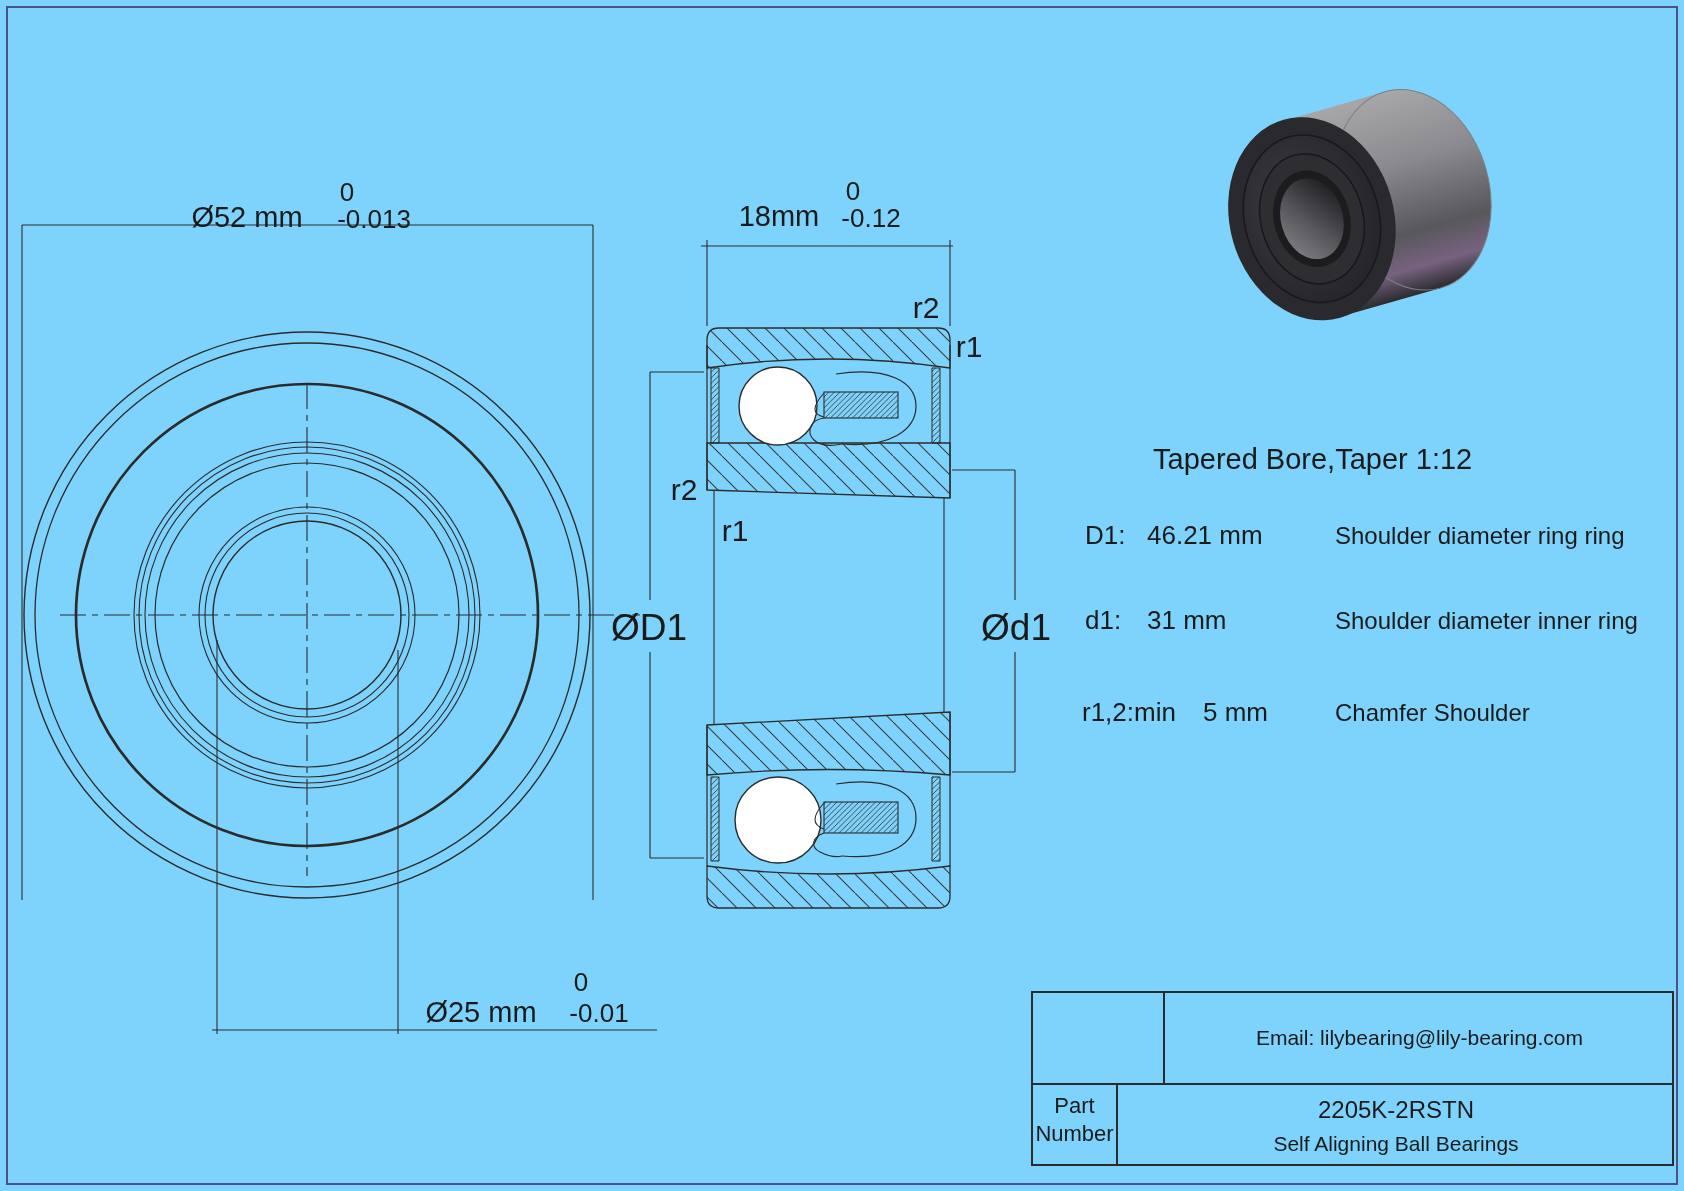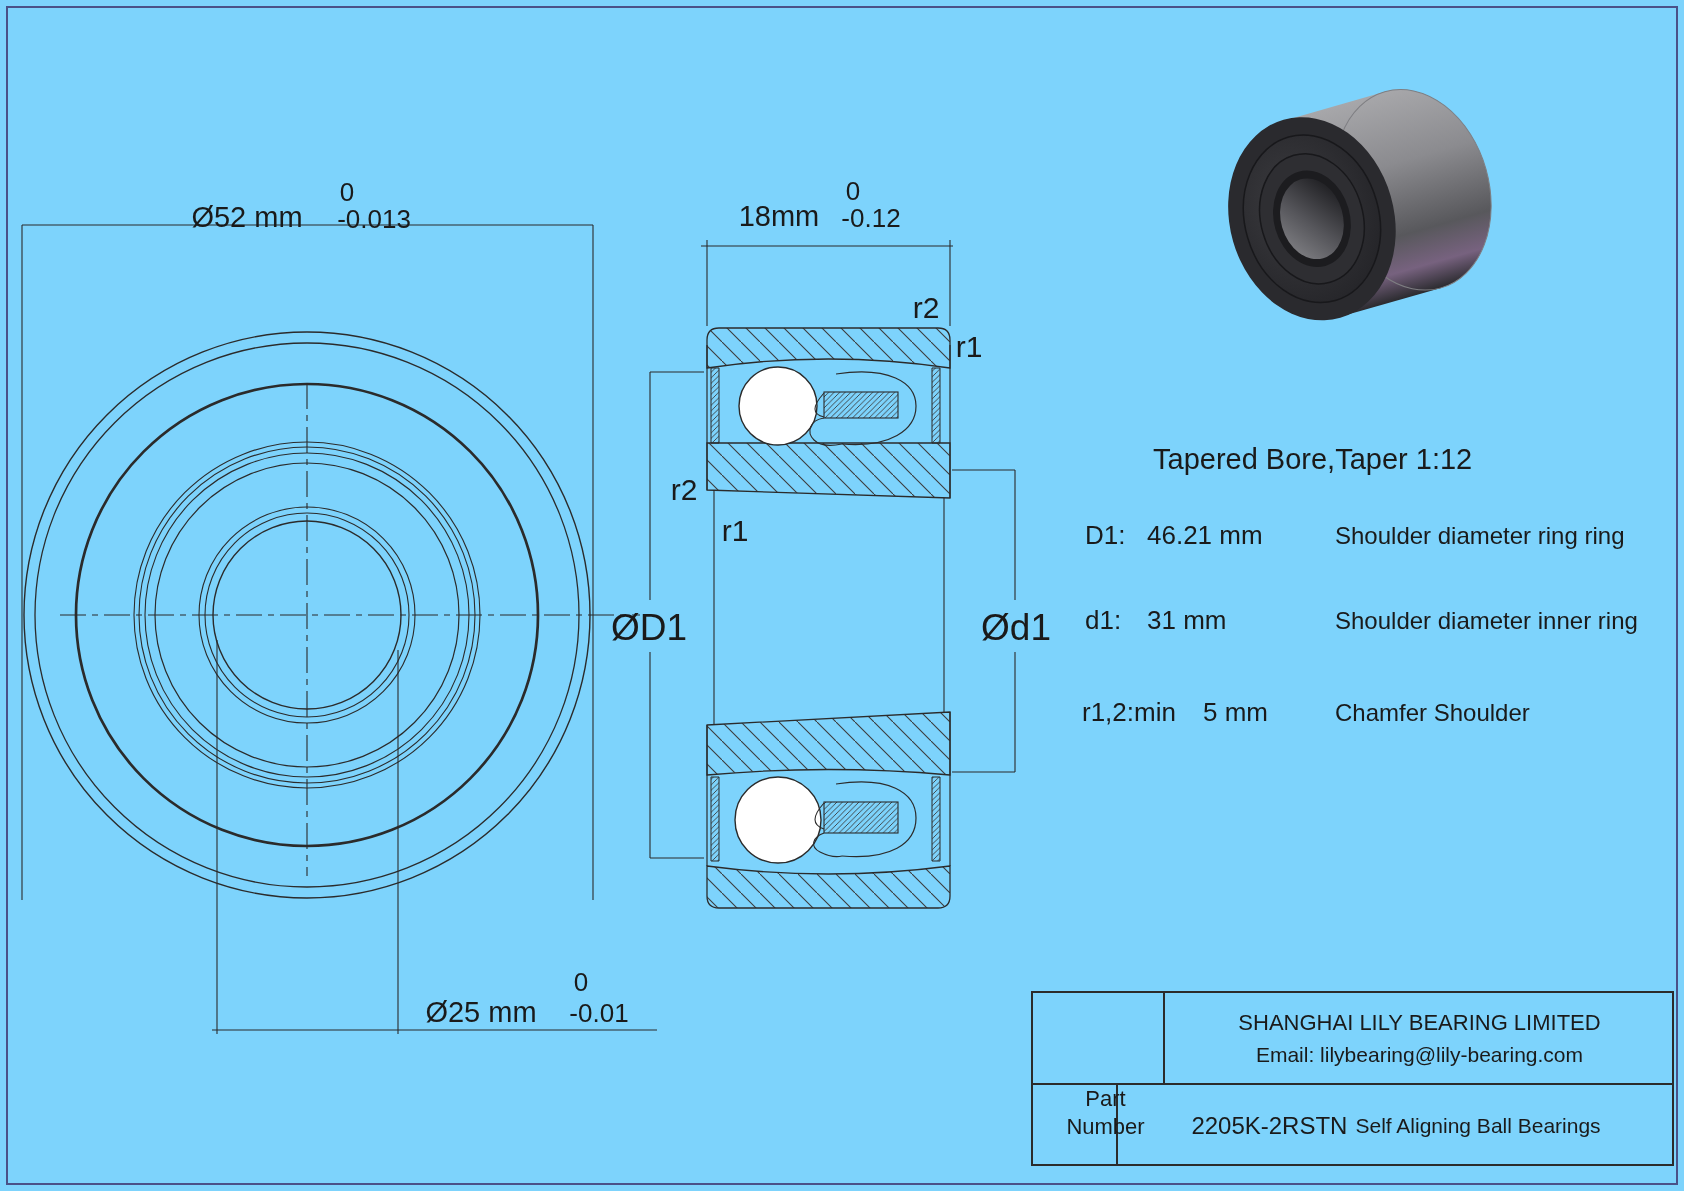--- a/index.html
+++ b/index.html
@@ -30,24 +30,24 @@
   .tb-vdiv2{position:absolute;left:83px;top:92px;width:2px;bottom:0;background:#2b2b2b;}
   .tb-logo-cell{position:absolute;left:0;top:0;width:130px;height:90px;
           display:flex;align-items:center;justify-content:center;}
   .tb-logo{font-size:44px;font-weight:bold;letter-spacing:2px;position:relative;}
   .tb-logo sup{font-size:15px;font-weight:normal;position:relative;top:-18px;left:1px;}
   .tb-company-cell{position:absolute;left:132px;top:0;width:509px;height:90px;
           display:flex;flex-direction:column;align-items:center;justify-content:center;gap:7px;}
   .tb-company{font-size:22px;}
   .tb-email{font-size:21px;}
   .tb-part-label{position:absolute;left:0;top:92px;width:83px;height:63px;
-          display:flex;flex-direction:column;align-items:center;justify-content:flex-start;
-          font-size:22px;line-height:28px;padding-left:31px;}
+          display:flex;flex-direction:column;align-items:center;justify-content:flex-end;
+          font-size:22px;line-height:28px;}
   .tb-part-cell{position:absolute;left:85px;top:92px;width:556px;height:81px;
-          display:flex;flex-direction:row;align-items:center;justify-content:center;gap:8px;}
+          display:flex;flex-direction:column;align-items:center;justify-content:center;gap:8px;}
   .tb-part-number{font-size:24px;}
   .tb-part-type{font-size:21px;}
 </style>
 </head>
 <body>
 
 <div class="page">
 
   <svg width="1684" height="1191" viewBox="0 0 1684 1191">
     <defs>
@@ -193,21 +193,20 @@
     <span class="d">Chamfer Shoulder</span>
   </div>
 
   <div class="tblock">
     <div class="tb-hdiv"></div>
     <div class="tb-vdiv1"></div>
     <div class="tb-vdiv2"></div>
 
 
     <div class="tb-company-cell">
-      <div class="tb-company">SHANGHAI LILY BEARING LIMITED</div>
       <div class="tb-email">Email: lilybearing@lily-bearing.com</div>
     </div>
 
     <div class="tb-part-label">
       <div>Part</div>
       <div>Number</div>
     </div>
 
     <div class="tb-part-cell">
       <div class="tb-part-number">2205K-2RSTN</div>

